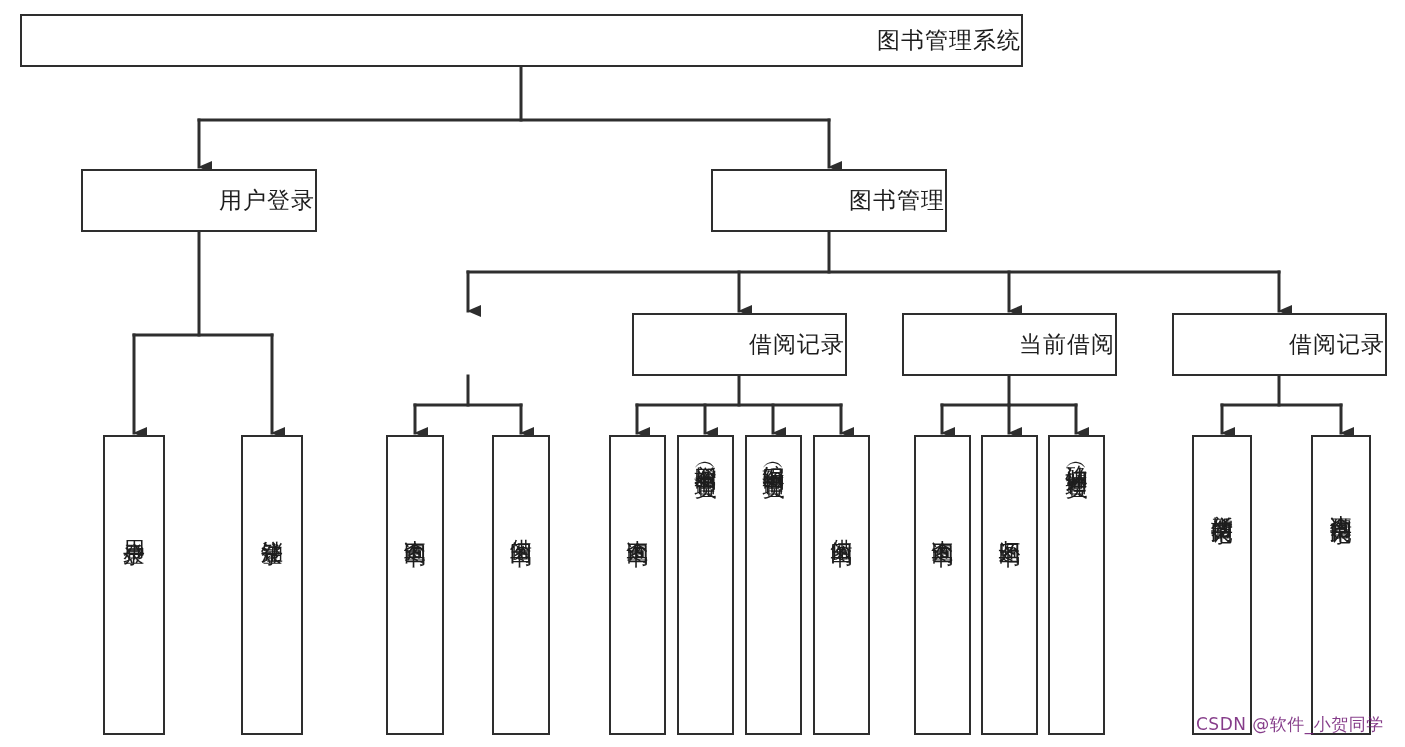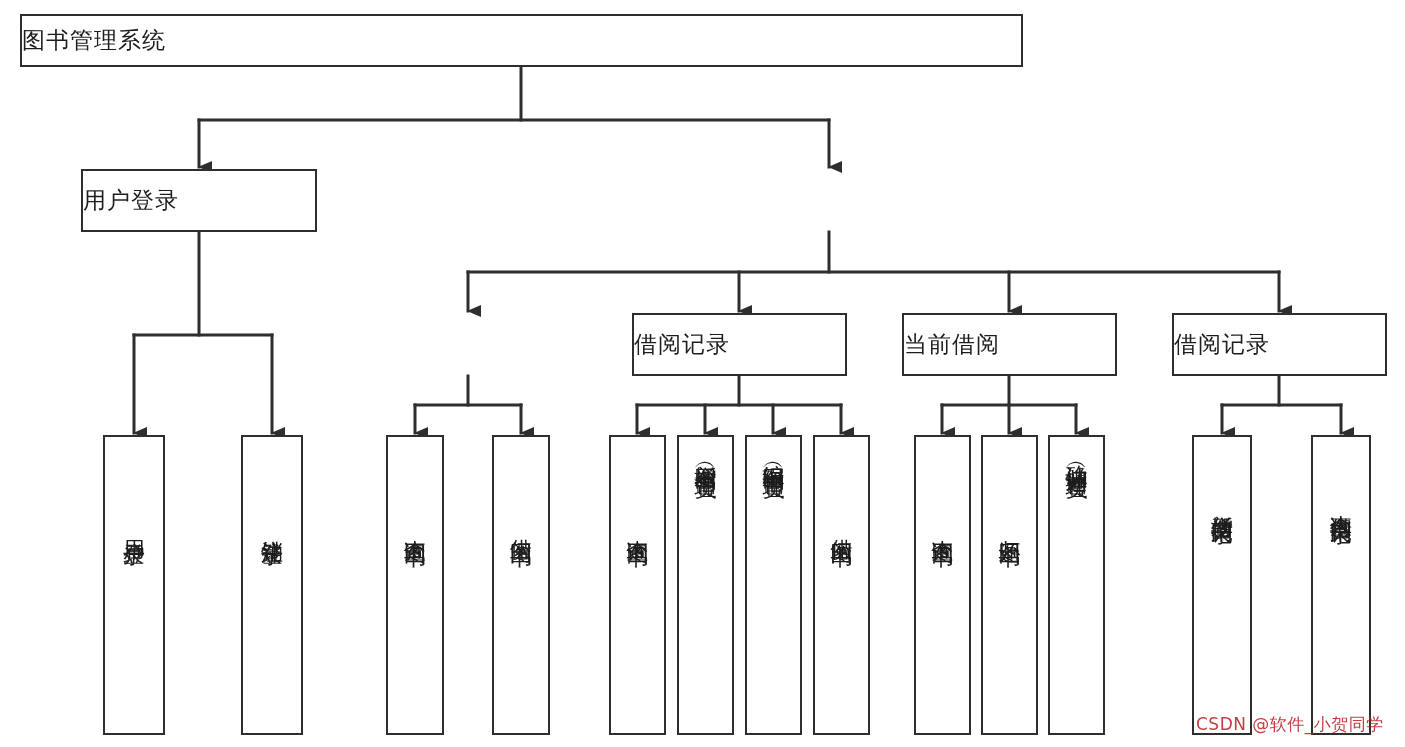--- a/index.html
+++ b/index.html
@@ -25,21 +25,21 @@
     width: 1405px;
     height: 747px;
   }
   .node-box {
     position: absolute;
     box-sizing: border-box;
     border: 2.5px solid #2e2e2e;
     background: #ffffff;
     display: flex;
     align-items: center;
-    justify-content: flex-start;
+    justify-content: flex-end;
     color: #1d1d1d;
   }
   .node-box.horizontal .node-label {
     writing-mode: horizontal-tb;
     font-size: 23px;
     letter-spacing: 1px;
     line-height: 1.1;
     white-space: nowrap;
   }
   .node-box.vertical {
@@ -57,21 +57,21 @@
   }
   .node-box.vertical.pad-mid {
     padding-top: 60px;
   }
   .node-box.vertical.pad-large {
     padding-top: 85px;
   }
   .watermark {
     position: absolute;
     font-size: 17px;
-    color: #b91c1c;
+    color: #701a75;
     white-space: nowrap;
     letter-spacing: 0.5px;
     opacity: 0.85;
     pointer-events: none;
   }
 </style>
 </head>
 <body>
 
 <div id="diagram-root">
@@ -128,20 +128,23 @@
     </g>
   </svg>
 
   <div class="node-box horizontal" style="left:20px; top:14px; width:1003px; height:53px;">
     <span class="node-label">图书管理系统</span>
   </div>
 
   <div class="node-box horizontal" style="left:81px; top:169px; width:236px; height:63px;">
     <span class="node-label">用户登录</span>
   </div>
+  <div class="node-box horizontal" style="left:711px; top:169px; width:236px; height:63px;">
+    <span class="node-label">图书管理</span>
+  </div>
 
   <div class="node-box horizontal" style="left:632px; top:313px; width:215px; height:63px;">
     <span class="node-label">借阅记录</span>
   </div>
   <div class="node-box horizontal" style="left:1172px; top:313px; width:215px; height:63px;">
     <span class="node-label">借阅记录</span>
   </div>
   <div class="node-box horizontal" style="left:902px; top:313px; width:215px; height:63px;">
     <span class="node-label">当前借阅</span>
   </div>

